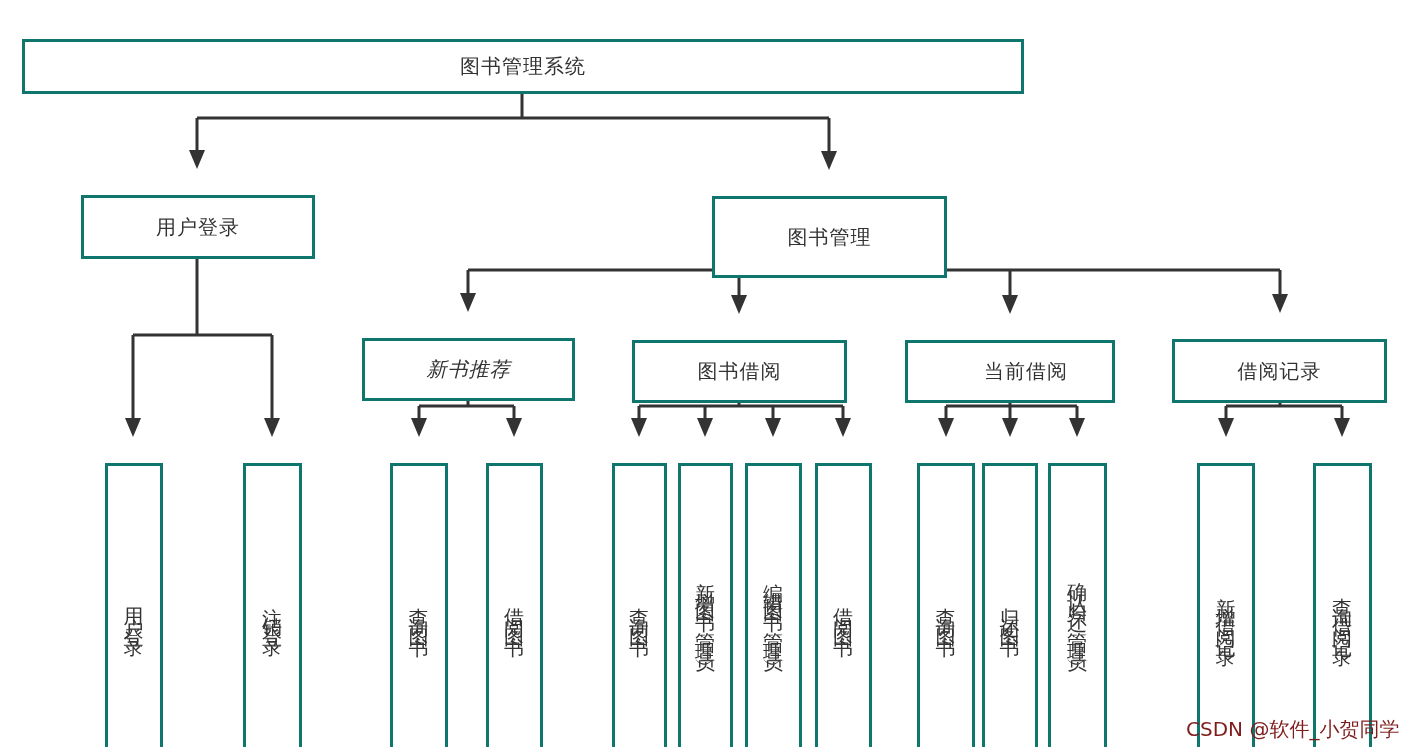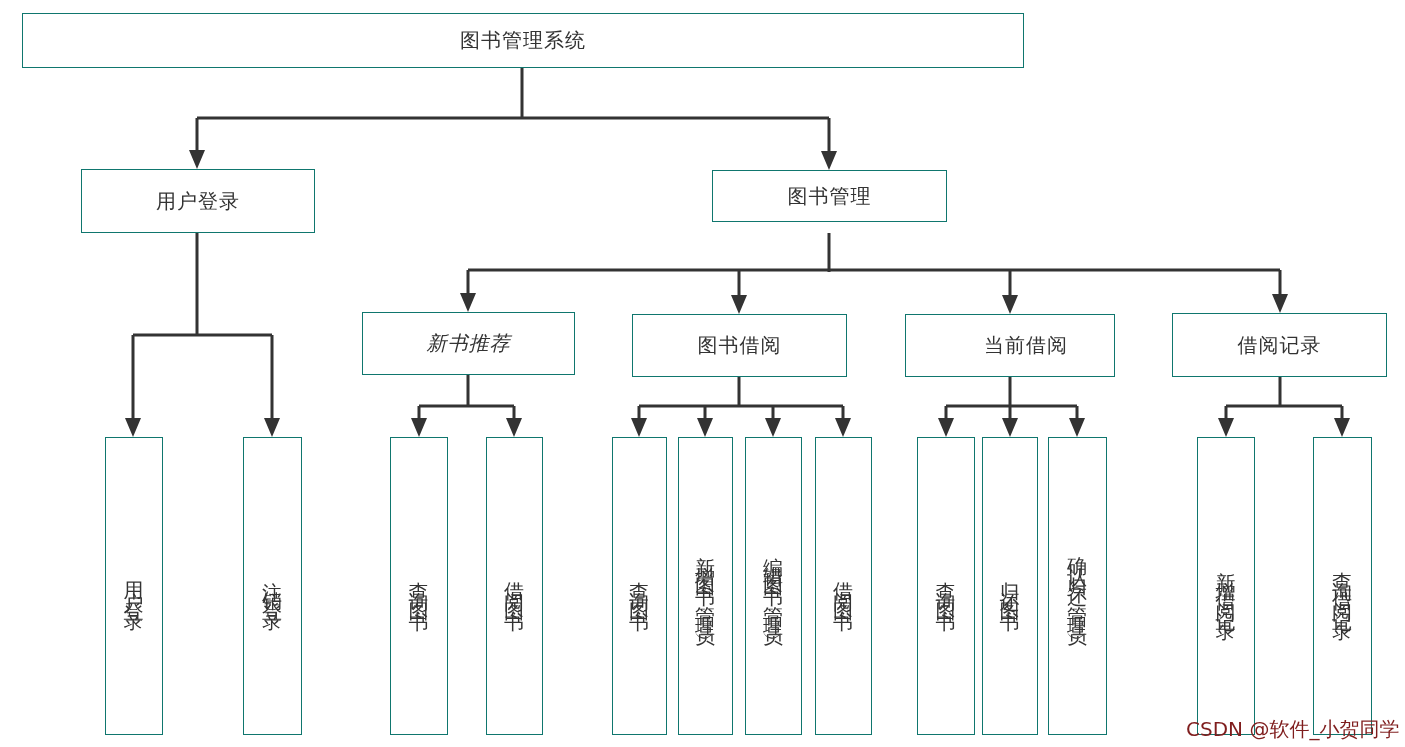--- a/index.html
+++ b/index.html
@@ -18,29 +18,30 @@
   }
   #connectors {
     position: absolute;
     left: 0;
     top: 0;
     pointer-events: none;
   }
   .box {
     position: absolute;
     box-sizing: border-box;
-    border: 1px solid #0f766e;
+    border: 3px solid #0f766e;
     background: #ffffff;
     display: flex;
     align-items: center;
     justify-content: center;
     font-size: 20px;
     color: #333333;
     letter-spacing: 1px;
     z-index: 2;
+    margin-top: 26px;
   }
   .leaf .vtext {
     writing-mode: vertical-rl;
     text-orientation: mixed;
     letter-spacing: 10px;
     font-size: 20px;
     line-height: 1;
     color: #333333;
   }
   #watermark {
@@ -77,21 +78,21 @@
              M639 437 l-8 -19 h16 z  M705 437 l-8 -19 h16 z
              M773 437 l-8 -19 h16 z  M843 437 l-8 -19 h16 z
              M946 437 l-8 -19 h16 z  M1010 437 l-8 -19 h16 z
              M1077 437 l-8 -19 h16 z M1226 437 l-8 -19 h16 z
              M1342 437 l-8 -19 h16 z"></path>
   </svg>
 
   <div class="box" style="left:22px; top:13px; width:1002px; height:55px;">图书管理系统</div>
 
   <div class="box" style="left:81px; top:169px; width:234px; height:64px;">用户登录</div>
-  <div class="box" style="left:712px; top:170px; width:235px; height:52px;">图书管理</div>
+  <div class="box" style="left:712px; top:170px; width:235px; height:82px;">图书管理</div>
 
   <div class="box" style="left:362px; top:312px; width:213px; height:63px;font-style:italic;">新书推荐</div>
   <div class="box" style="left:632px; top:314px; width:215px; height:63px;">图书借阅</div>
   <div class="box" style="left:905px; top:314px; width:210px; height:63px;padding-left:32px;">当前借阅</div>
   <div class="box" style="left:1172px; top:313px; width:215px; height:64px;">借阅记录</div>
 
   <div class="box leaf" style="left:105px; top:437px; width:58px; height:298px;">
     <span class="vtext">用户登录</span>
   </div>
   <div class="box leaf" style="left:243px; top:437px; width:59px; height:298px;">

